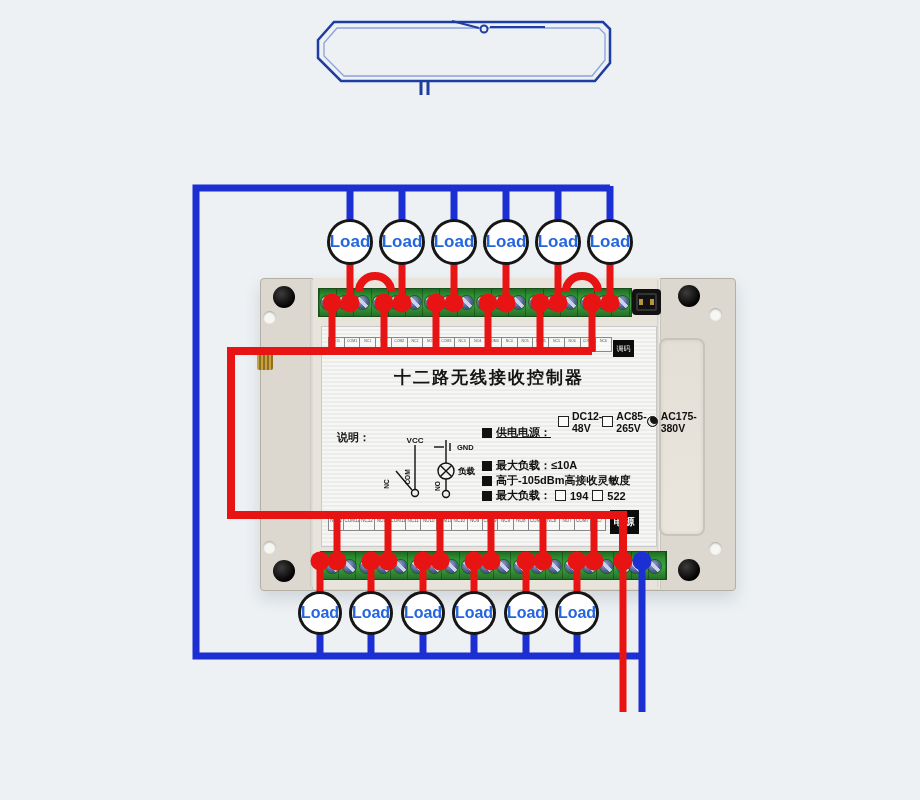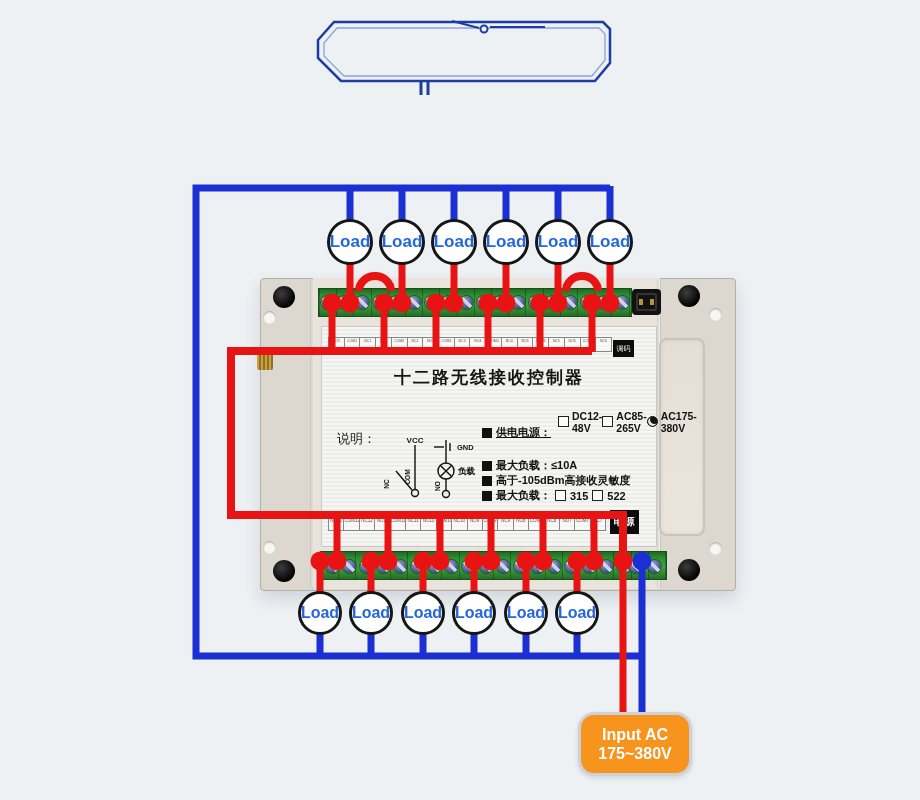--- a/index.html
+++ b/index.html
@@ -48,21 +48,21 @@
   .t-row span{flex:1 1 0;border:1px solid #888;margin-left:-1px;color:#555;text-align:center;
     overflow:hidden;background:rgba(255,255,255,.45);height:15px;box-sizing:border-box;padding-top:1px;}
   .t-row.toprow{left:7px;top:10px;width:283px;height:17px;font-size:3.5px;line-height:4px;}
   .t-row.bottomrow{left:7px;top:189px;width:277px;height:17px;font-size:4.5px;line-height:5px;}
   .chip{position:absolute;background:#0c0c0c;color:#f2f2f2;display:flex;align-items:center;justify-content:center;}
   .chip.code{left:291px;top:13px;width:21px;height:17px;font-size:7px;}
   .chip.power{left:288px;top:183px;width:29px;height:24px;font-size:10px;font-weight:bold;letter-spacing:1px;}
   .plate-title{position:absolute;top:39px;left:0;width:100%;text-align:center;font-size:17px;font-weight:bold;
     color:#141414;letter-spacing:2px;}
   .plate-desc{position:absolute;left:13px;top:64px;width:315px;font-size:10.5px;font-weight:bold;color:#141414;line-height:15px;}
-  .plate-notes{position:absolute;left:15px;top:103px;font-size:13px;font-weight:normal;color:#141414;}
+  .plate-notes{position:absolute;left:15px;top:103px;font-size:11px;font-weight:bold;color:#141414;}
   .schematic{position:absolute;left:52px;top:100px;width:130px;height:105px;}
   .schematic path,.schematic circle{stroke:#111;fill:none;stroke-width:1.4px;}
   .schematic text{fill:#111;font-weight:bold;font-size:8px;}
   .schematic text.sm{font-size:6.5px;}
   .spec-row{position:absolute;display:flex;align-items:center;gap:4px;font-size:11px;font-weight:bold;color:#111;white-space:nowrap;}
   .bullet{width:10px;height:10px;background:#111;display:inline-block;flex:0 0 auto;}
   .cb{width:9px;height:9px;border:1.5px solid #222;background:#fbfbfb;display:inline-block;flex:0 0 auto;}
   .cb.filled{background:#141414;border-color:#141414;border-radius:50%;box-shadow:inset 2px -2px 0 0 #e8e8e8;}
   .opts{position:absolute;left:236px;top:88px;display:flex;flex-direction:row;}
   .opt{display:flex;align-items:center;gap:3px;font-size:10.5px;font-weight:bold;height:13.5px;color:#111;}
@@ -188,21 +188,21 @@
         <span>最大负载：≤10A</span>
       </div>
       <div class="spec-row spec-sens">
         <span class="bullet"></span>
         <span>高于-105dBm高接收灵敏度</span>
       </div>
       <div class="spec-row spec-freq">
         <span class="bullet"></span>
         <span>最大负载：</span>
         <span class="cb"></span>
-        <span>315</span>
+        <span>194</span>
         <span class="cb"></span>
         <span>522</span>
       </div>
 
       <div class="t-row bottomrow">
           <span>NO12</span>
           <span>COM12</span>
           <span>NC12</span>
           <span>NO11</span>
           <span>COM11</span>
@@ -312,18 +312,14 @@
       <div class="load" style="left: 535px; top: 219px;">Load</div>
       <div class="load" style="left: 587px; top: 219px;">Load</div>
       <div class="load bottom" style="left: 298px; top: 591px;">Load</div>
       <div class="load bottom" style="left: 349px; top: 591px;">Load</div>
       <div class="load bottom" style="left: 401px; top: 591px;">Load</div>
       <div class="load bottom" style="left: 452px; top: 591px;">Load</div>
       <div class="load bottom" style="left: 504px; top: 591px;">Load</div>
       <div class="load bottom" style="left: 555px; top: 591px;">Load</div>
     </div>
 
-  <div class="input-badge">
-    <div>Input AC</div>
-    <div>175~380V</div>
-  </div>
 
 </div>
 
 </body></html>

